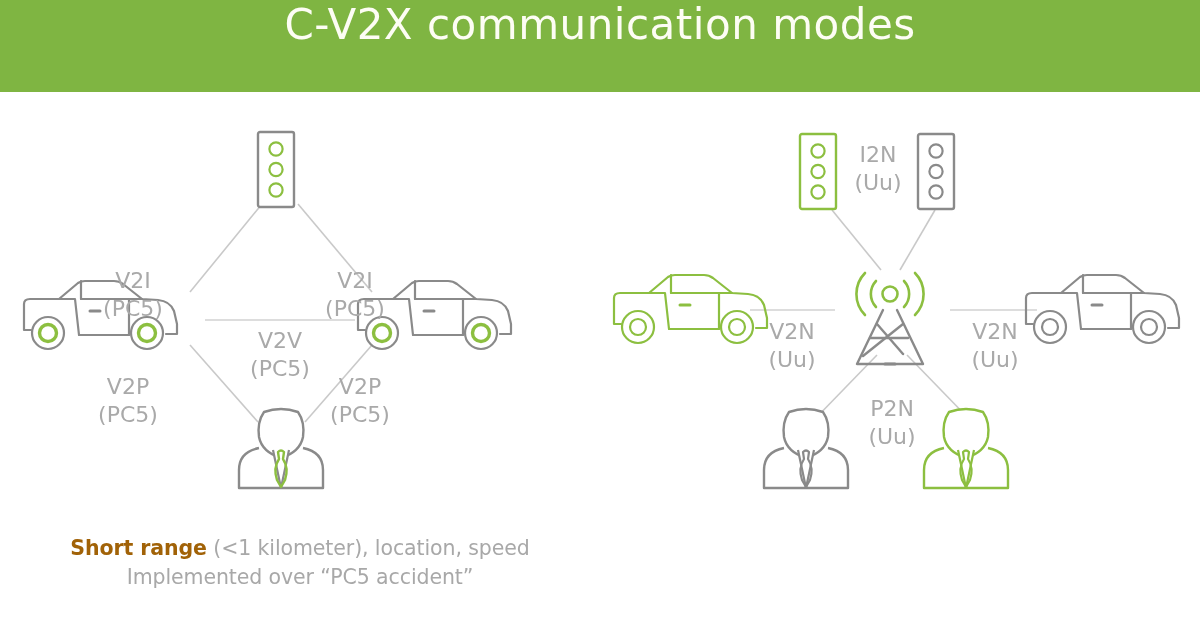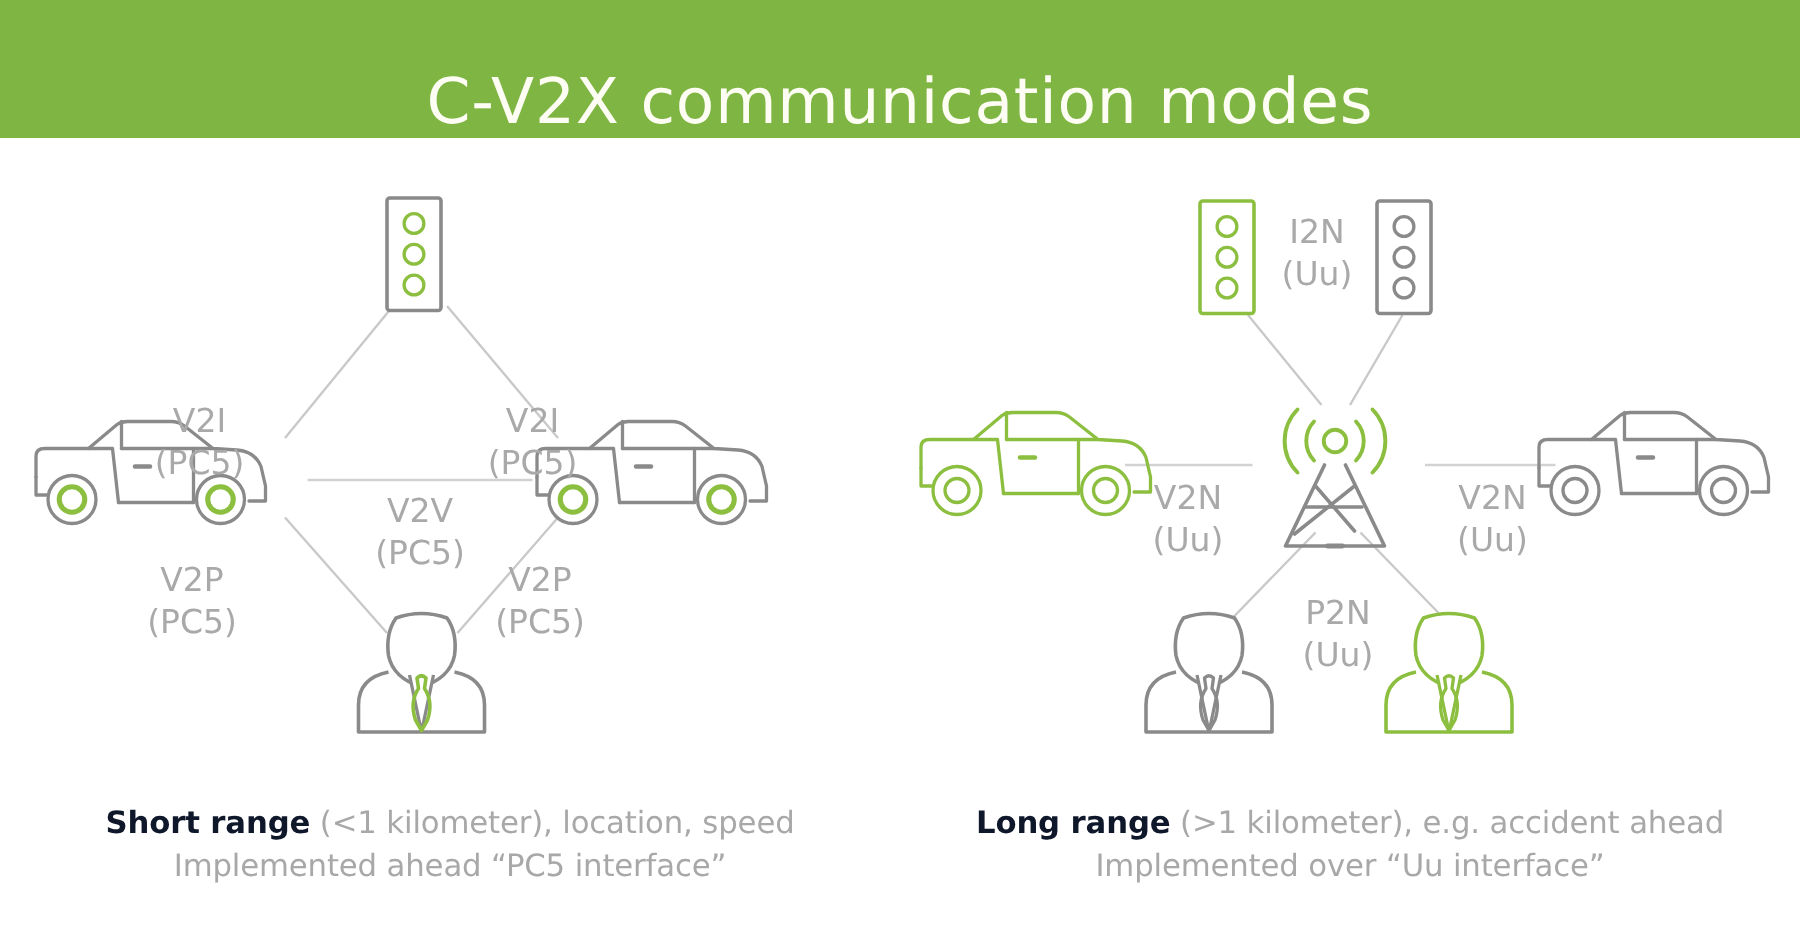--- a/index.html
+++ b/index.html
@@ -17,21 +17,21 @@
 
   
   .banner {
     position: absolute;
     left: 0;
     top: 0;
     width: 1200px;
     height: 92px;
     background: #7fb542;
     display: flex;
-    align-items: flex-end;
+    align-items: flex-start;
     justify-content: center;
   }
   .banner-title {
     color: #fdfdf4;
     font-size: 42px;
     font-weight: 400;
     letter-spacing: 0.5px;
     font-family: "DejaVu Sans", sans-serif;
     white-space: nowrap;
   }
@@ -70,21 +70,21 @@
     top: 442px;
     width: 600px;
     text-align: center;
     color: #a8a8a8;
     font-size: 20.5px;
     line-height: 29px;
     font-family: "DejaVu Sans", sans-serif;
     letter-spacing: -0.1px;
   }
   .caption .strong {
-    color: #0f172a;
+    color: #a16207;
     font-weight: bold;
   }
   .caption-line2 { display: block; }
 
   
   text.lbl {
     fill: #a9a9a9;
     font-family: "DejaVu Sans", sans-serif;
     font-size: 22px;
     text-anchor: middle;
@@ -171,21 +171,21 @@
         <text class="lbl" x="128" y="302">V2P</text>
         <text class="lbl" x="128" y="330">(PC5)</text>
 
         <text class="lbl" x="360" y="302">V2P</text>
         <text class="lbl" x="360" y="330">(PC5)</text>
       </g>
     </svg>
 
     <div class="caption">
       <span class="strong">Short range</span><span> (&lt;1 kilometer), location, speed</span>
-      <span class="caption-line2">Implemented ahead “PC5 interface”</span>
+      <span class="caption-line2">Implemented over “PC5 accident”</span>
     </div>
   </div>
 
   <div class="panel panel-right">
     <svg class="diagram-svg" viewBox="0 0 600 440">
 
       <g stroke="#c9c9c9" stroke-width="1.6" fill="none">
         <line x1="232" y1="118" x2="281" y2="178"></line>
         <line x1="335" y1="118" x2="300" y2="178"></line>
         <line x1="150" y1="218" x2="235" y2="218" stroke="#d2d2d2"></line>
@@ -281,19 +281,15 @@
         <text class="lbl" x="192" y="275">(Uu)</text>
 
         <text class="lbl" x="395" y="247">V2N</text>
         <text class="lbl" x="395" y="275">(Uu)</text>
 
         <text class="lbl" x="292" y="324">P2N</text>
         <text class="lbl" x="292" y="352">(Uu)</text>
       </g>
     </svg>
 
-    <div class="caption">
-      <span class="strong">Long range</span><span> (&gt;1 kilometer), e.g. accident ahead</span>
-      <span class="caption-line2">Implemented over “Uu interface”</span>
-    </div>
   </div>
 
 </div>
 
 </body></html>

